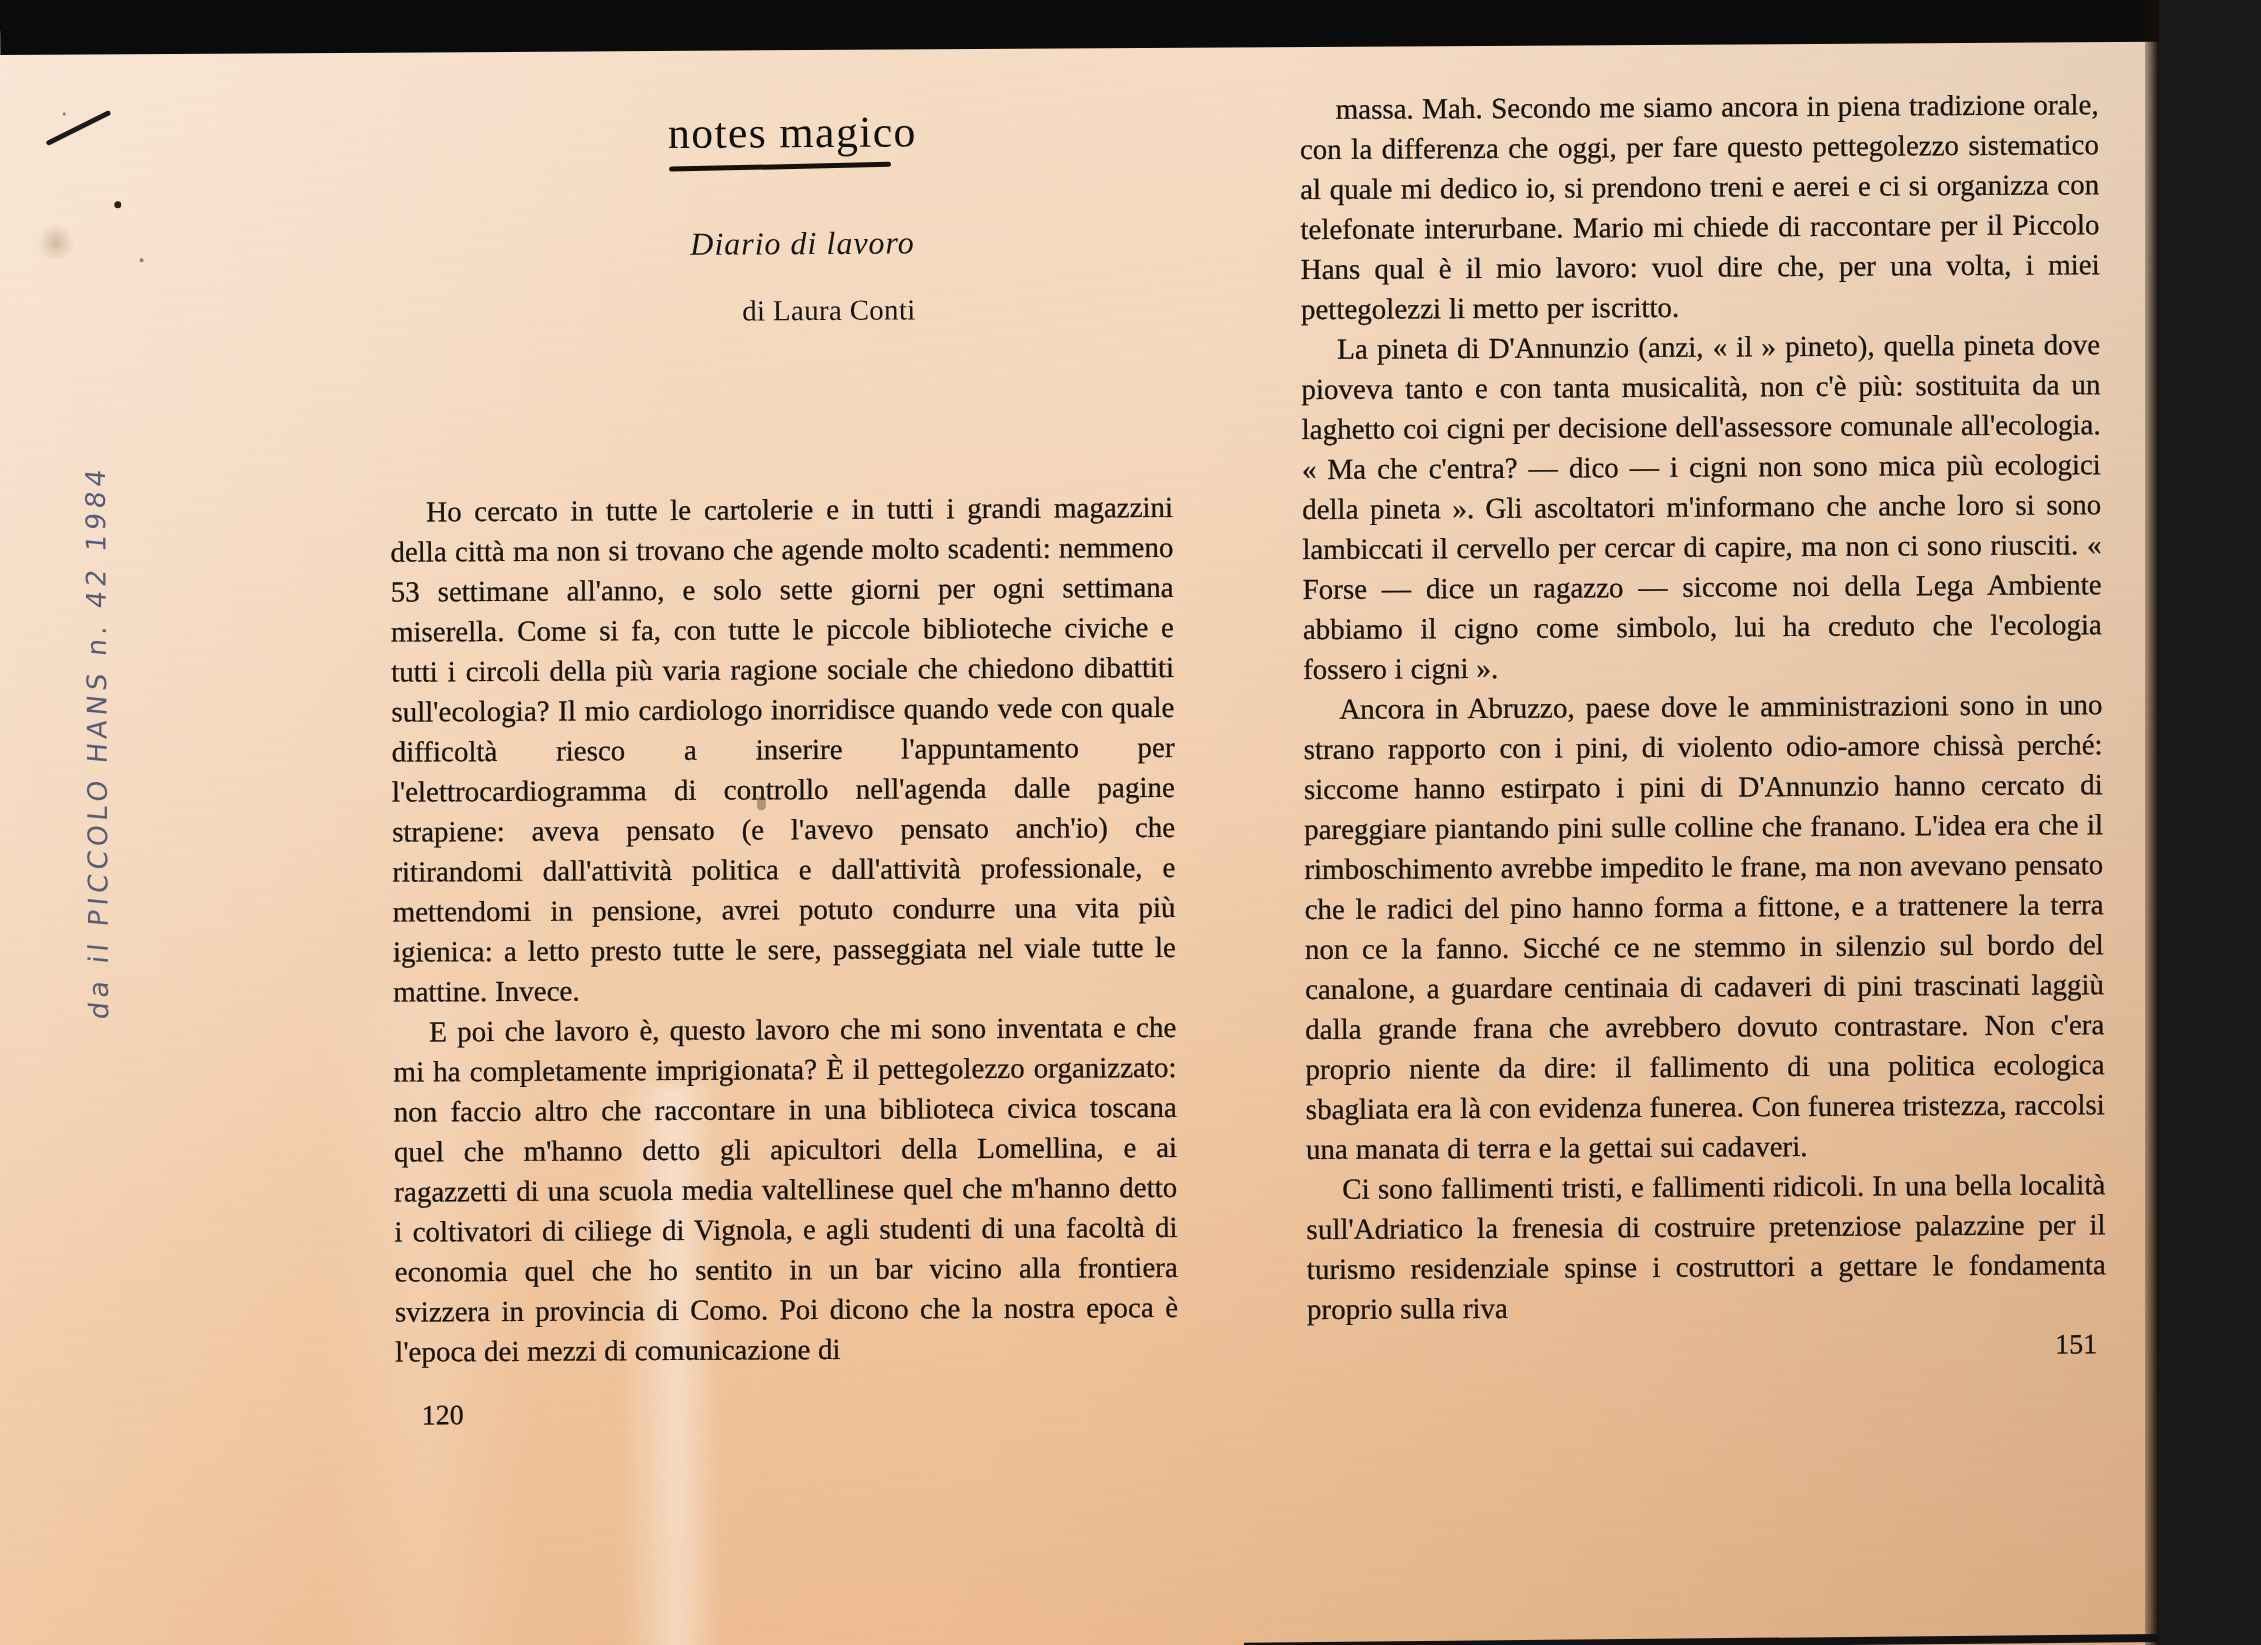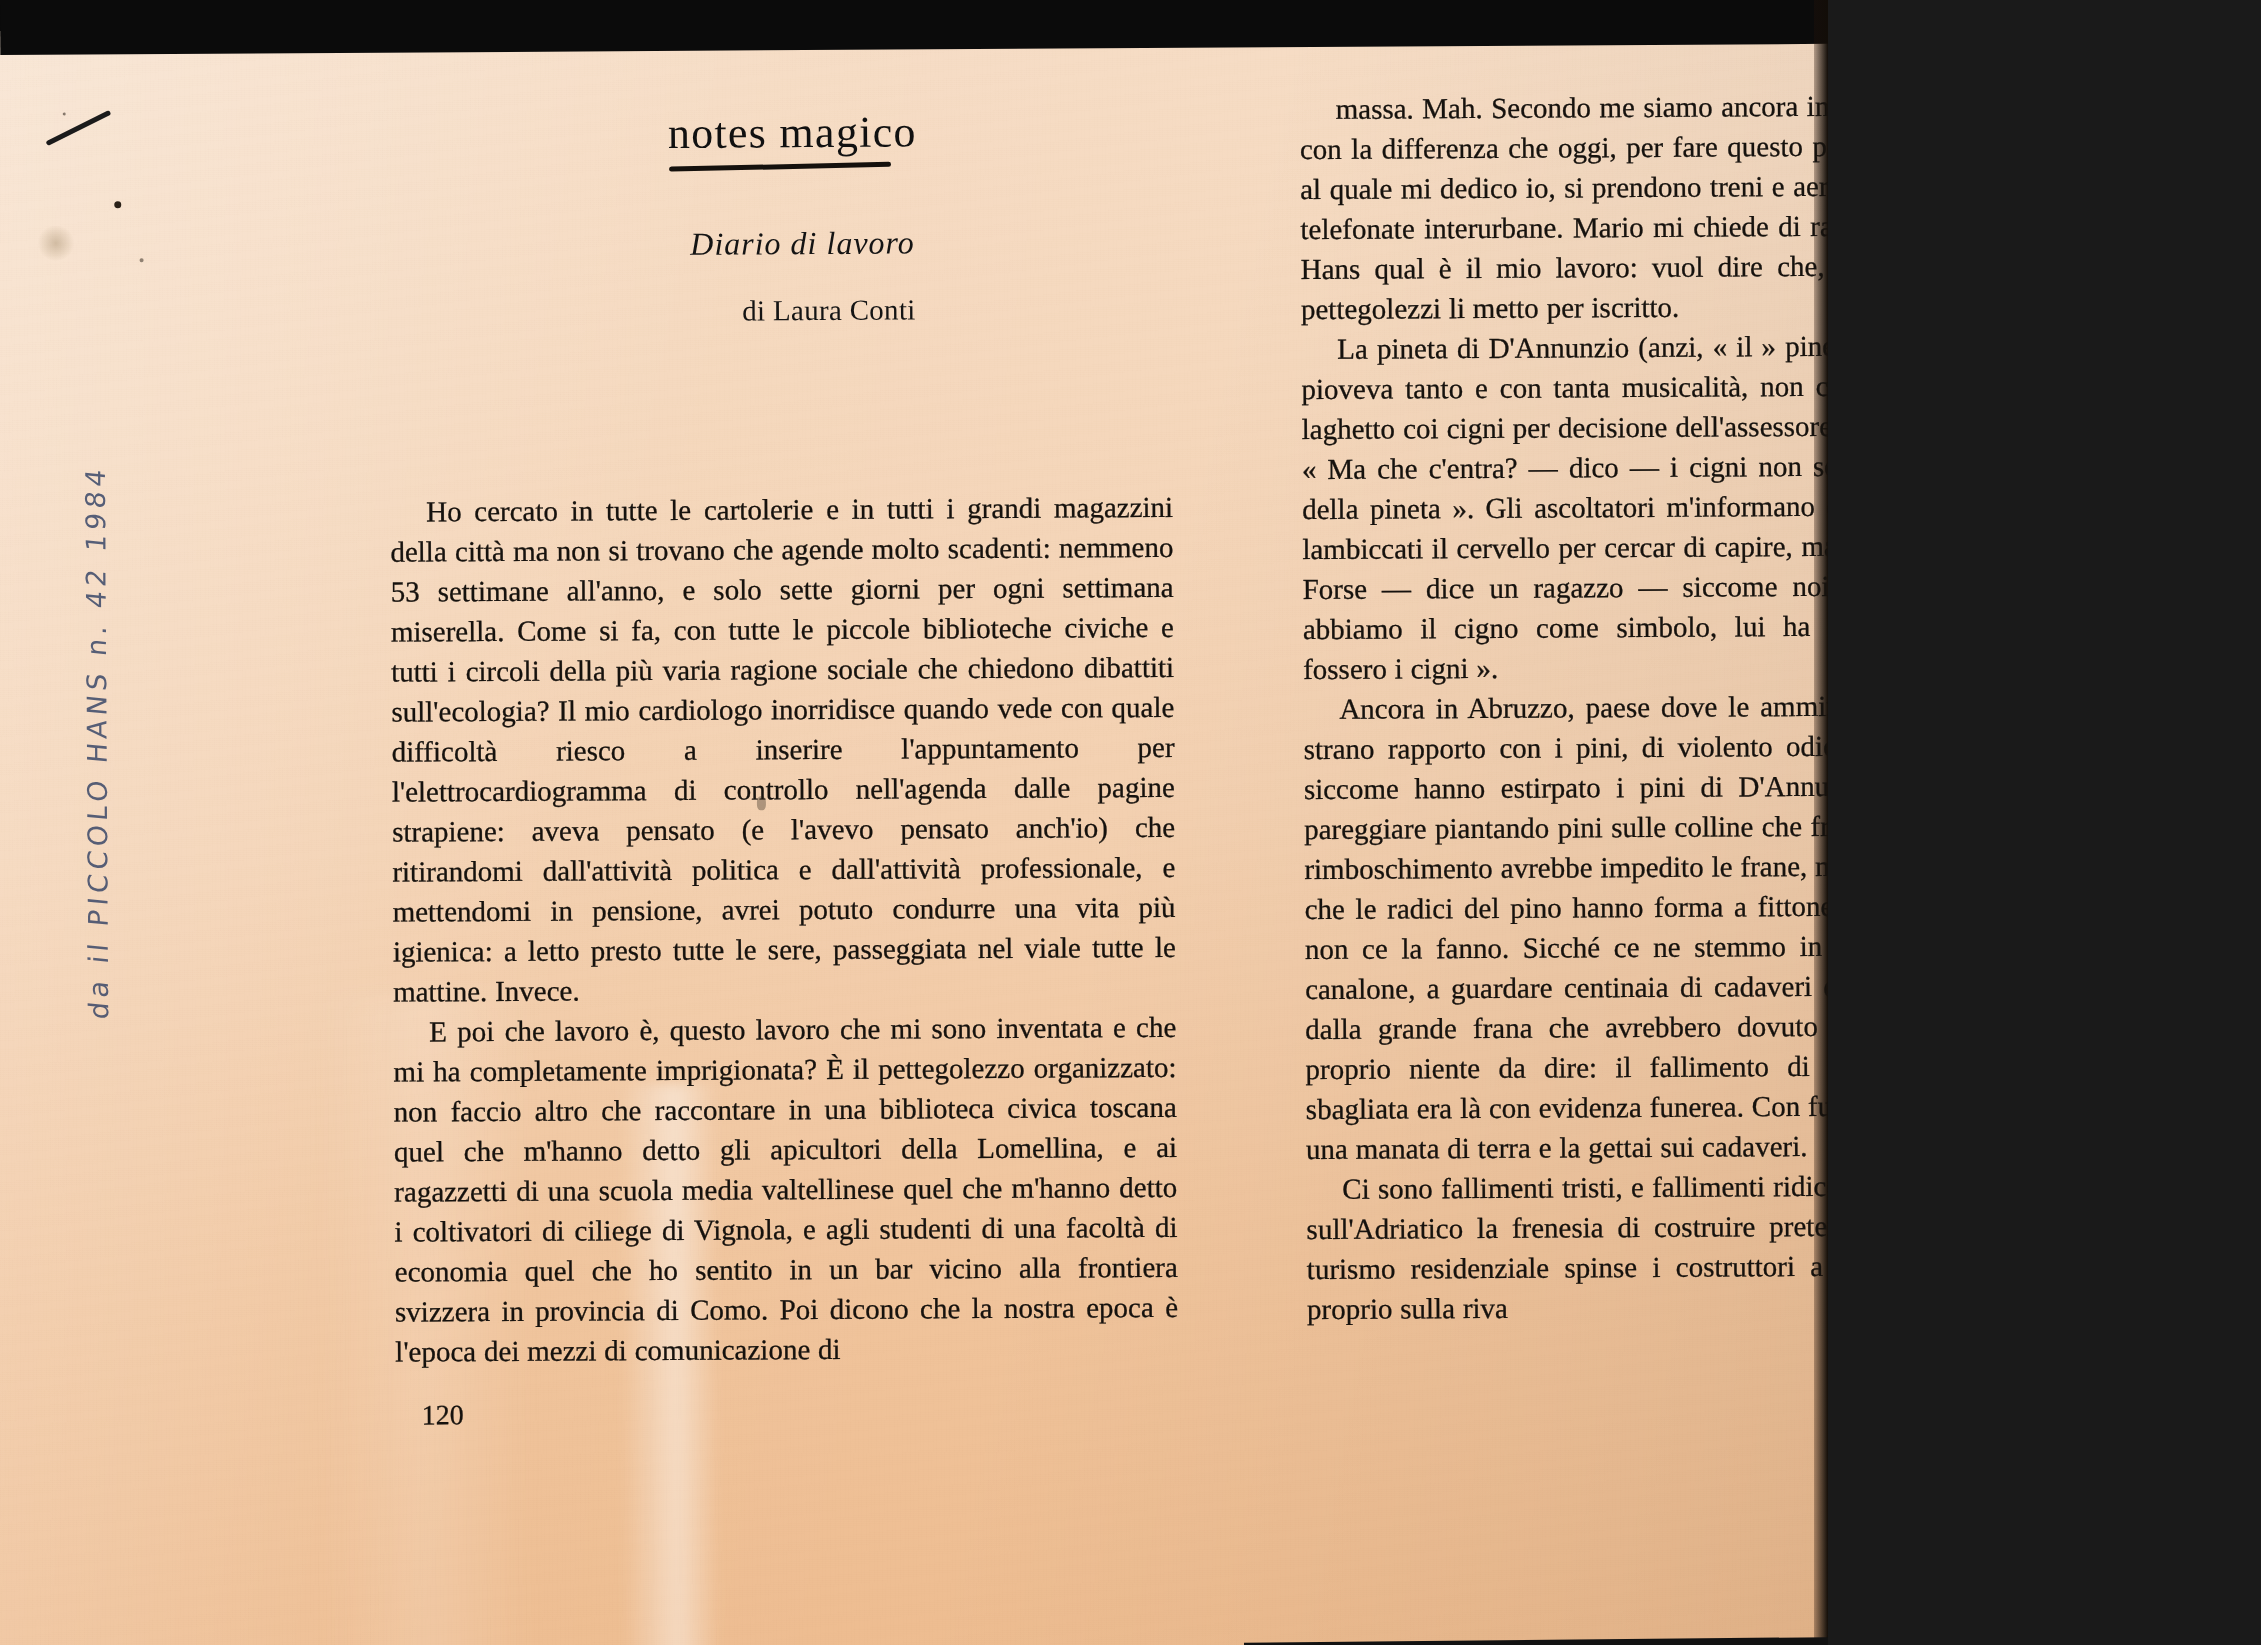--- a/index.html
+++ b/index.html
@@ -5,21 +5,21 @@
 <style>
   html, body {
     margin: 0;
     padding: 0;
     background: #1a1a1a;
   }
 
   
   .scan {
     position: relative;
-    width: 1828px;
+    width: 2159px;
     height: 1645px;
     overflow: hidden;
     background: #0d0d0d;
     font-family: "Liberation Serif", "DejaVu Serif", serif;
   }
 
   
   .paper {
     position: absolute;
     left: -19.3px;

